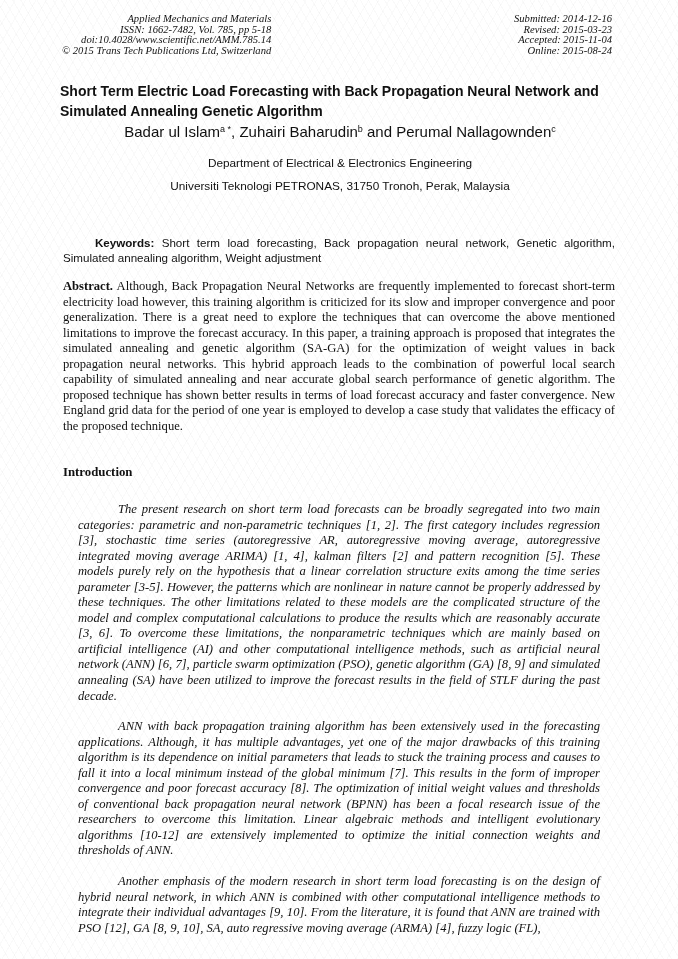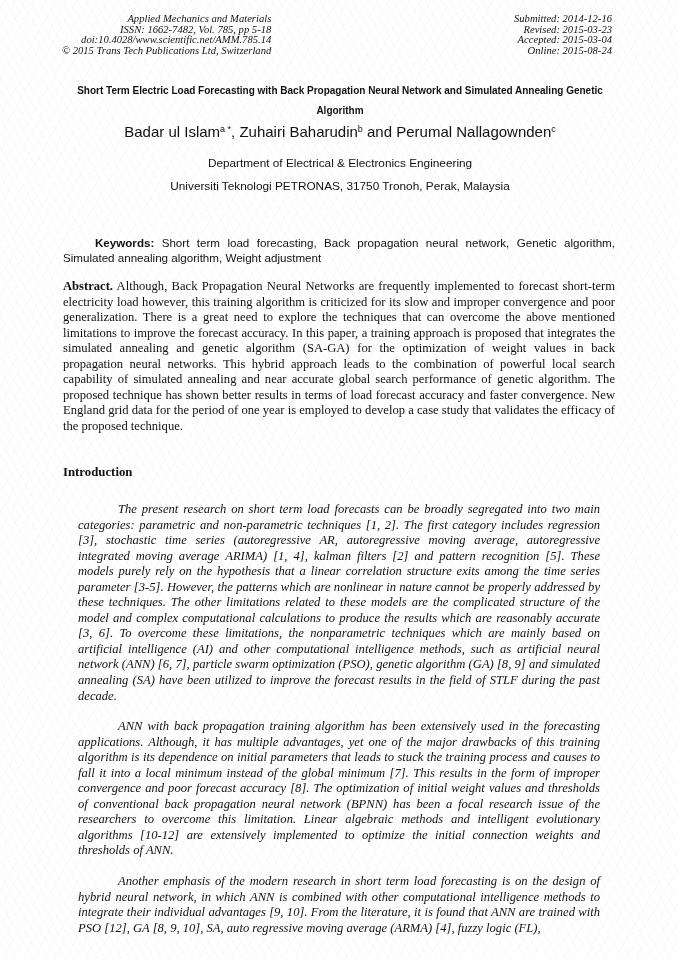--- a/index.html
+++ b/index.html
@@ -19,21 +19,21 @@
       font-family: "Liberation Serif", serif; font-style: italic;
       font-size: 10.6px; line-height: 10.6px; color: #111;
     }
     .meta-left { left: 62px; text-align: right; }
     .meta-right { right: 66px; text-align: right; }
     .meta div { white-space: nowrap; }
 
     .title {
       position: absolute; left: 60px; width: 560px; top: 81px;
       font-family: "Liberation Sans", sans-serif; font-weight: bold;
-      font-size: 10px; line-height: 20px; text-align: center; color: #111;
+      font-size: 14px; line-height: 20px; color: #111;
     }
     .authors {
       position: absolute; left: 60px; width: 560px; top: 122px;
       font-family: "Liberation Sans", sans-serif;
       font-size: 15px; line-height: 20px; text-align: center; color: #111;
     }
     .authors sup, .emails sup { font-size: 0.6em; vertical-align: 0.55em; line-height: 0; }
     .affil {
       position: absolute; left: 60px; width: 560px;
       font-family: "Liberation Sans", sans-serif; font-size: 11.8px;
@@ -72,21 +72,21 @@
   <div class="meta meta-left">
     <div>Applied Mechanics and Materials</div>
     <div>ISSN: 1662-7482, Vol. 785, pp 5-18</div>
     <div>doi:10.4028/www.scientific.net/AMM.785.14</div>
     <div>© 2015 Trans Tech Publications Ltd, Switzerland</div>
   </div>
 
   <div class="meta meta-right">
     <div>Submitted: 2014-12-16</div>
     <div>Revised: 2015-03-23</div>
-    <div>Accepted: 2015-03-04</div>
+    <div>Accepted: 2015-11-04</div>
     <div>Online: 2015-08-24</div>
   </div>
 
   <div class="title">Short Term Electric Load Forecasting with Back Propagation Neural Network and Simulated Annealing Genetic Algorithm</div>
 
   <div class="authors"><span>Badar ul Islam</span><sup>a *</sup><span>, </span><span>Zuhairi Baharudin</span><sup>b</sup><span> and </span><span>Perumal Nallagownden</span><sup>c</sup></div>
 
   <div class="affil affil-1">Department of Electrical &amp; Electronics Engineering</div>
   <div class="affil affil-2">Universiti Teknologi PETRONAS, 31750 Tronoh, Perak, Malaysia</div>
 

